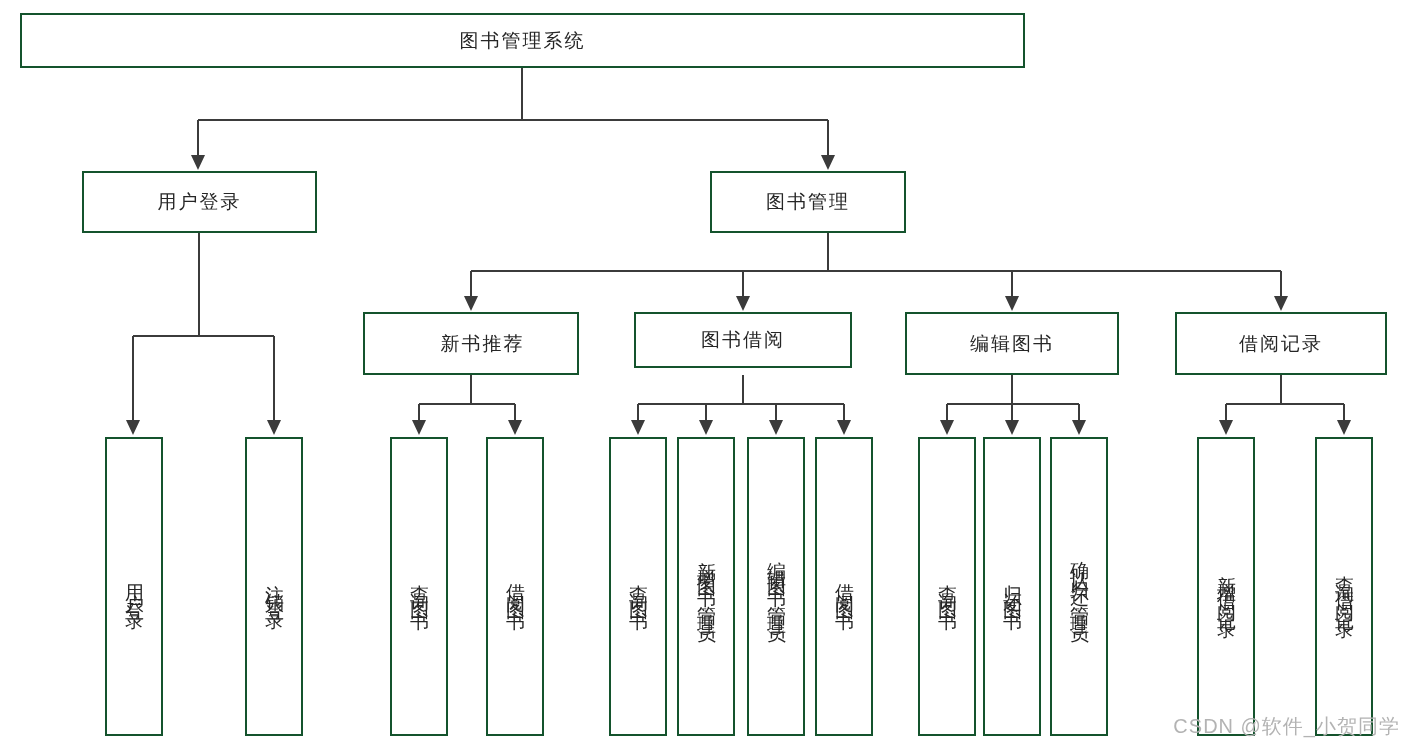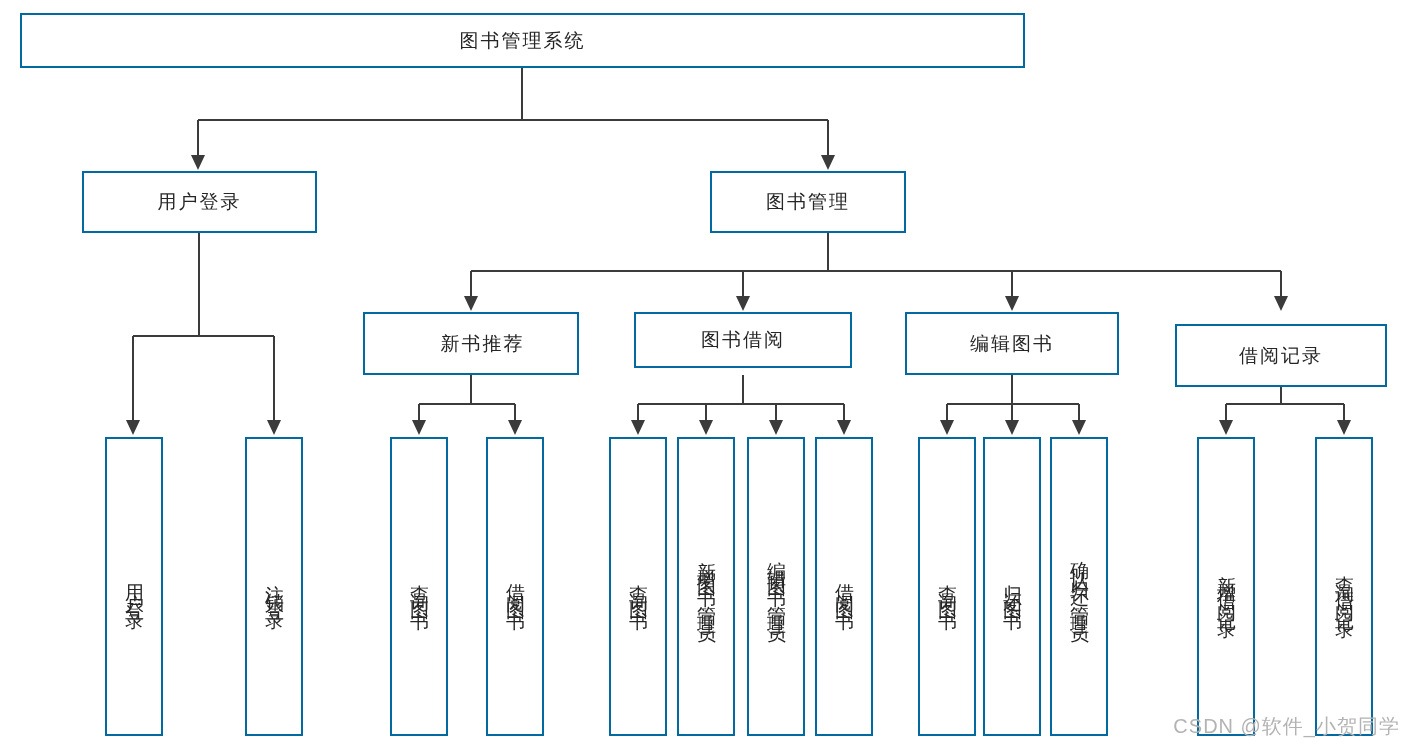--- a/index.html
+++ b/index.html
@@ -17,21 +17,21 @@
     width: 1405px; height: 747px;
   }
   .connectors path, .connectors line {
     stroke: #3b3b3b;
     stroke-width: 2;
     fill: none;
   }
   .node {
     position: absolute;
     box-sizing: border-box;
-    border: 2px solid #0369a1;
+    border: 2px solid #14532d;
     background: #ffffff;
     display: flex;
     align-items: center;
     justify-content: center;
   }
   .hnode span {
     font-size: 19px;
     color: #262626;
     letter-spacing: 2px;
     white-space: nowrap;
@@ -115,21 +115,21 @@
 
   <div class="node hnode" style="left:363px; top:312px; width:216px; height:63px;padding-left:23px;">
     <span>新书推荐</span>
   </div>
   <div class="node hnode" style="left:634px; top:312px; width:218px; height:56px;">
     <span>图书借阅</span>
   </div>
   <div class="node hnode" style="left:905px; top:312px; width:214px; height:63px;">
     <span>编辑图书</span>
   </div>
-  <div class="node hnode" style="left:1175px; top:312px; width:212px; height:63px;margin-top:12px;">
+  <div class="node hnode" style="left:1175px; top:312px; width:212px; height:63px;">
     <span>借阅记录</span>
   </div>
 
   <div class="node vnode" style="left:105px; top:437px; width:58px; height:299px;">
     <span>用户登录</span>
   </div>
   <div class="node vnode" style="left:245px; top:437px; width:58px; height:299px;">
     <span>注销登录</span>
   </div>
 

